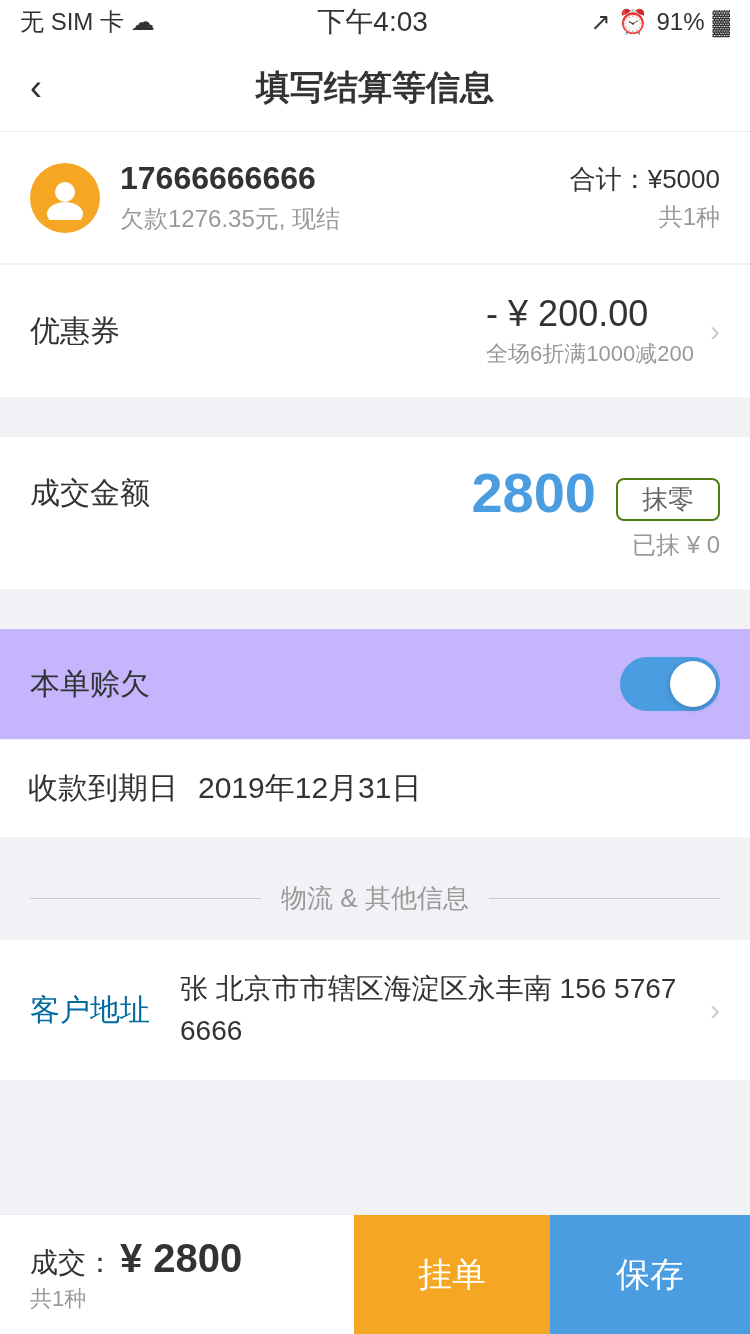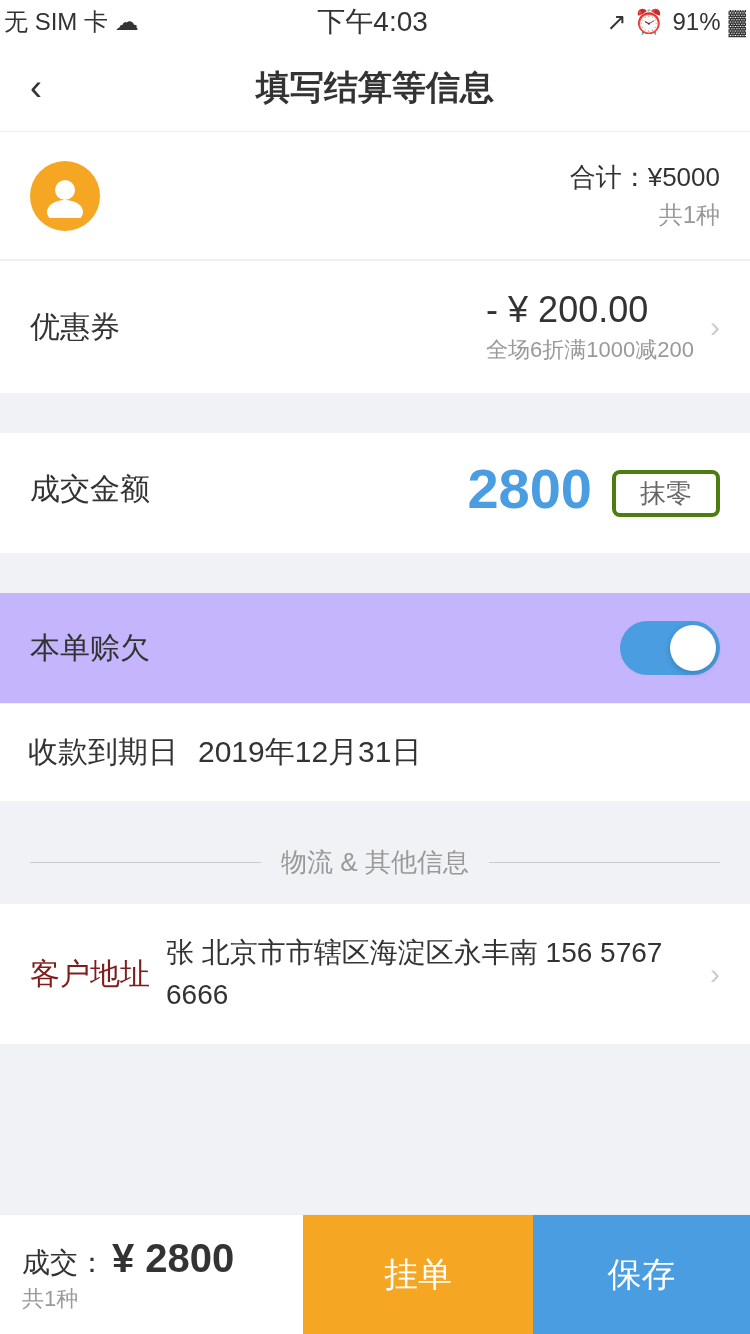--- a/index.html
+++ b/index.html
@@ -13,21 +13,21 @@
       color: #333;
     }
 
     
     .status-bar {
       height: 44px;
       background: #fff;
       display: flex;
       align-items: center;
       justify-content: space-between;
-      padding: 0 4px;
+      padding: 0 20px;
       font-size: 24px;
       color: #333;
     }
     .status-bar-left { display: flex; align-items: center; gap: 10px; }
     .status-bar-center { font-size: 28px; font-weight: 500; }
     .status-bar-right { display: flex; align-items: center; gap: 8px; font-size: 24px; }
 
     
     .nav-bar {
       height: 88px;
@@ -119,21 +119,21 @@
     .amount-row {
       display: flex;
       align-items: center;
       justify-content: space-between;
       margin-bottom: 8px;
     }
     .amount-label { font-size: 30px; color: #333; }
     .amount-right { display: flex; align-items: flex-end; gap: 20px; }
     .amount-value { font-size: 56px; font-weight: 600; color: #4a9de0; line-height: 1; }
     .round-btn {
-      border: 4px solid #4d7c0f;
+      border: 2px solid #4d7c0f;
       border-radius: 8px;
       padding: 2px 24px;
       font-size: 26px;
       color: #666;
       background: #fff;
       cursor: pointer;
     }
     .amount-sub { font-size: 24px; color: #999; text-align: right; margin-top: 4px; }
 
     
@@ -211,63 +211,63 @@
     .section-header-text { font-size: 26px; color: #999; }
 
     
     .address-row {
       background: #fff;
       padding: 28px 30px;
       display: flex;
       align-items: center;
       justify-content: space-between;
     }
-    .address-label { font-size: 30px; color: #7f1d1d; flex-shrink: 0; margin-right: 16px; }
+    .address-label { font-size: 30px; color: #0369a1; flex-shrink: 0; margin-right: 30px; }
     .address-content { font-size: 28px; color: #333; flex: 1; line-height: 1.5; }
     .address-chevron { font-size: 30px; color: #ccc; flex-shrink: 0; }
 
     
     .empty-area { height: 200px; background: #f0f2f5; }
 
     
     .bottom-bar {
       position: fixed;
       bottom: 0;
       left: 0;
       width: 750px;
       height: 120px;
       background: #fff;
       display: flex;
       align-items: center;
       border-top: 1px solid #eee;
     }
     .bottom-summary {
       flex: 1;
-      padding: 0 22px;
+      padding: 0 30px;
       display: flex;
       flex-direction: column;
       justify-content: center;
     }
     .bottom-summary-top { font-size: 28px; color: #333; }
     .bottom-summary-amount { font-size: 40px; font-weight: 600; color: #333; }
     .bottom-summary-sub { font-size: 22px; color: #999; margin-top: 2px; }
     .btn-hold {
-      width: 230px;
+      width: 196px;
       height: 120px;
       background: #f5a623;
       display: flex;
       align-items: center;
       justify-content: center;
       font-size: 34px;
       color: #fff;
       font-weight: 500;
       cursor: pointer;
     }
     .btn-save {
-      width: 217px;
+      width: 200px;
       height: 120px;
       background: #4a9de0;
       display: flex;
       align-items: center;
       justify-content: center;
       font-size: 34px;
       color: #fff;
       font-weight: 500;
       cursor: pointer;
     }
@@ -295,20 +295,24 @@
 
 <div class="card">
   <div class="user-info-row">
     <div class="user-left">
       <div class="avatar">
         <svg class="avatar-icon" viewBox="0 0 44 44" xmlns="http://www.w3.org/2000/svg">
           <circle cx="22" cy="16" r="10" fill="#fff"></circle>
           <ellipse cx="22" cy="38" rx="18" ry="12" fill="#fff"></ellipse>
         </svg>
       </div>
+      <div class="user-details">
+        <div class="user-phone">17666666666</div>
+        <div class="user-debt">欠款1276.35元, 现结</div>
+      </div>
     </div>
     <div class="user-right">
       <div class="total-label">合计：¥5000</div>
       <div class="total-count">共1种</div>
     </div>
   </div>
 
   <div class="coupon-row">
     <div class="coupon-label">优惠券</div>
     <div class="coupon-right">
@@ -325,20 +329,21 @@
 
 <div class="card">
   <div class="amount-section">
     <div class="amount-row">
       <div class="amount-label">成交金额</div>
       <div class="amount-right">
         <div class="amount-value">2800</div>
         <button class="round-btn">抹零</button>
       </div>
     </div>
+    <div class="amount-sub">已抹  ¥ 0</div>
   </div>
 
 </div>
 
 <div class="section-divider"></div>
 
 <div class="card">
   <div class="writeoff-row">
     <div class="writeoff-label">本单赊欠</div>
     <div class="toggle">

